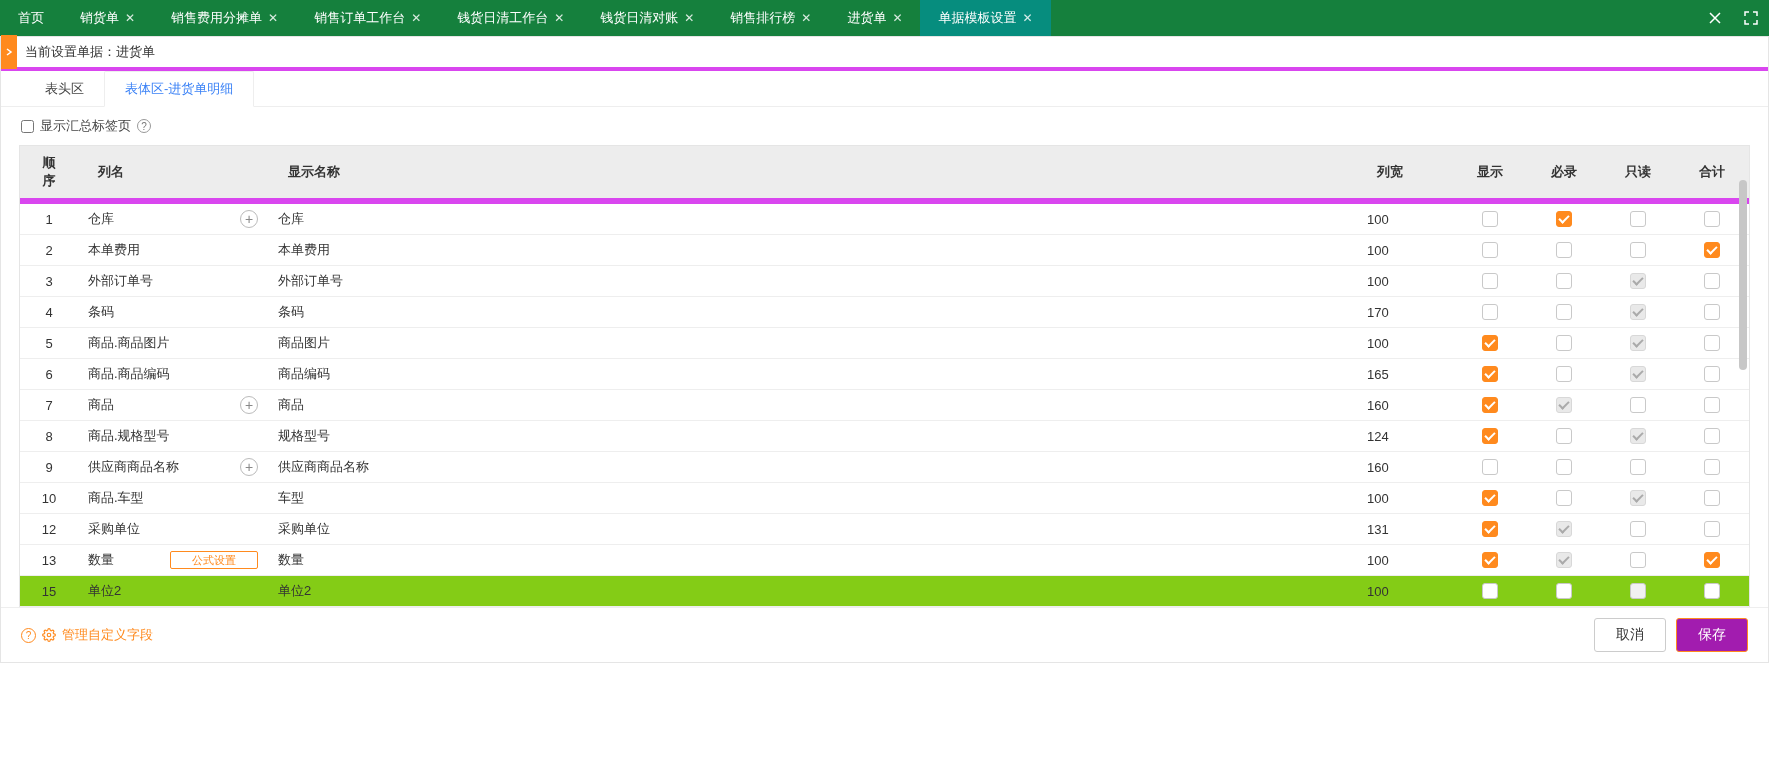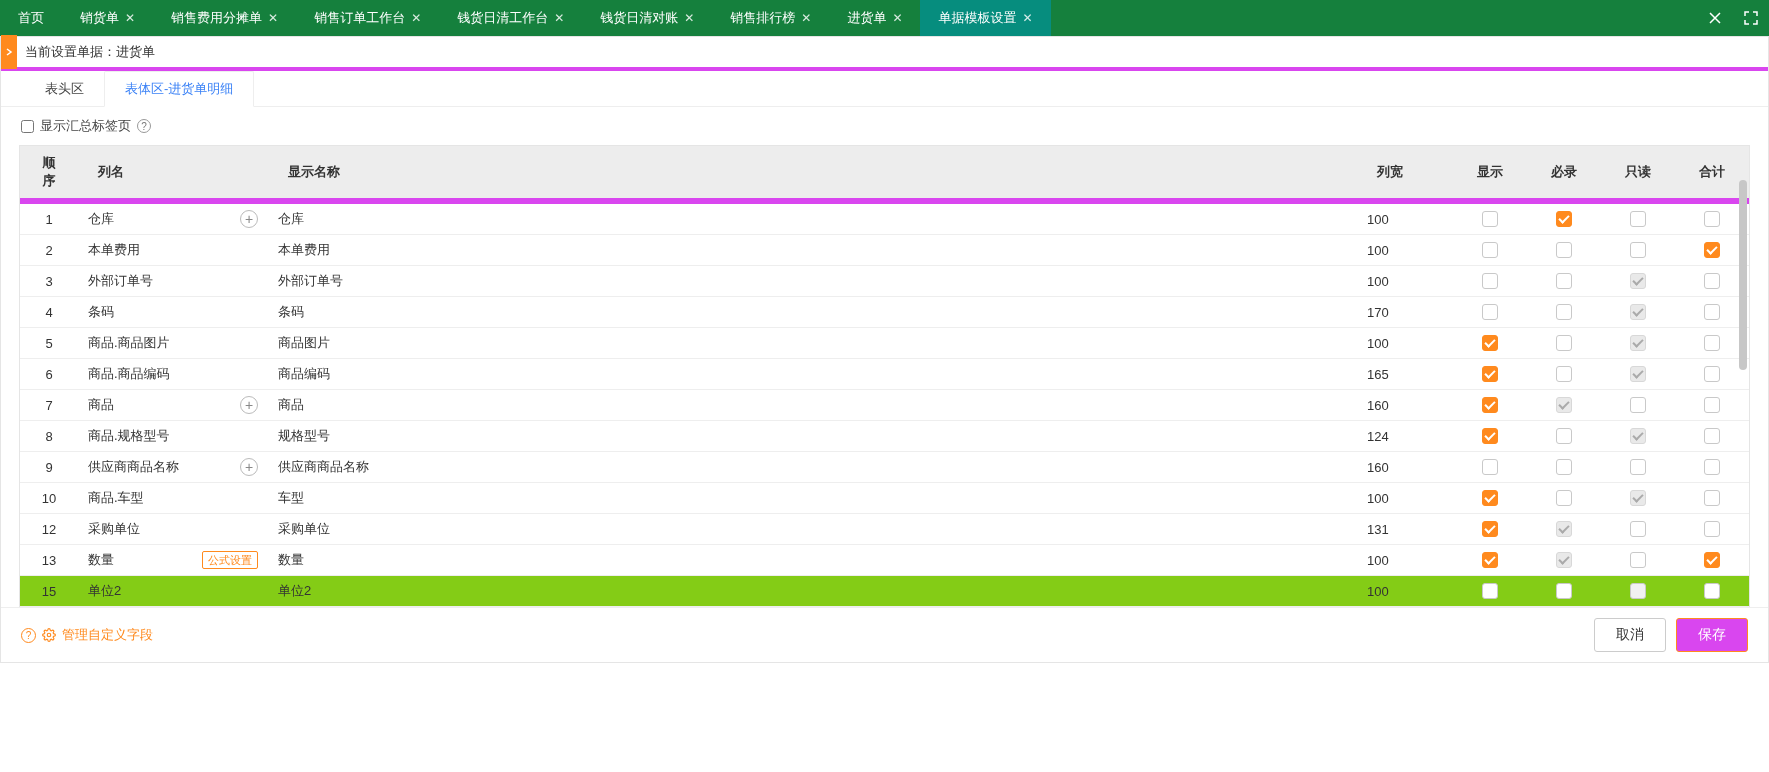--- a/index.html
+++ b/index.html
@@ -37,39 +37,39 @@
   .grid td{padding:6px 10px;border-bottom:1px solid #eee;font-size:13px;color:#333;vertical-align:middle;height:30px;}
   .grid th.center,.grid td.center{text-align:center;}
   .col-seq{width:58px;}
   .col-name{width:190px;}
   .col-disp{}
   .col-width{width:96px;}
   .col-chk{width:74px;}
   .grid tbody tr.highlight td{background:#84cc16;}
   .plus{display:inline-flex;align-items:center;justify-content:center;width:18px;height:18px;border:1px solid #bbb;border-radius:50%;color:#888;font-size:14px;line-height:1;cursor:pointer;margin-left:4px;vertical-align:middle;}
   .namecell{display:flex;align-items:center;justify-content:space-between;}
-  .formula-tag{border:1px solid #ff8a1e;color:#ff8a1e;font-size:11px;padding:0 5px;border-radius:2px;line-height:16px;cursor:pointer;}
+  .formula-tag{border:1px solid #ff8a1e;color:#ff8a1e;font-size:11px;padding:0 21px;border-radius:2px;line-height:16px;cursor:pointer;}
 
   
   .ck{display:inline-block;width:16px;height:16px;border:1px solid #c9c9c9;border-radius:3px;background:#fff;position:relative;vertical-align:middle;}
   .ck.on{background:#ff8a1e;border-color:#ff8a1e;}
   .ck.on::after{content:"";position:absolute;left:4px;top:1px;width:4px;height:8px;border:2px solid #fff;border-top:none;border-left:none;transform:rotate(45deg);}
   .ck.disabled{background:#f1f1f1;}
   .ck.disabled.on{background:#e9e9e9;border-color:#d8d8d8;}
   .ck.disabled.on::after{border-color:#aaa;}
 
   .scrollbar{position:absolute;right:2px;top:34px;width:8px;height:190px;background:#c7c7c7;border-radius:4px;}
 
   
   .footer{display:flex;align-items:center;justify-content:space-between;padding:10px 20px;border-top:1px solid #eee;}
   .footer-left{display:flex;align-items:center;gap:6px;color:#ff8a1e;font-size:13px;}
   .footer-left .q{width:15px;height:15px;border:1px solid #ff8a1e;border-radius:50%;display:flex;align-items:center;justify-content:center;font-size:10px;}
   .footer-left svg{stroke:#ff8a1e;}
   .btn{min-width:72px;height:34px;border-radius:3px;font-size:14px;cursor:pointer;border:1px solid #ccc;background:#fff;color:#333;}
-  .btn.primary{background:#d946ef;border-color:#ff8a1e;color:#fff;margin-left:10px;}
+  .btn.primary{background:#a21caf;border-color:#ff8a1e;color:#fff;margin-left:10px;}
   .footer-right{display:flex;align-items:center;}
 </style>
 </head>
 <body>
 
 <div class="topbar">
   <div id="tabs-host" style="display: flex;">
       <div class="tab">
         <span>首页</span>
       </div>

